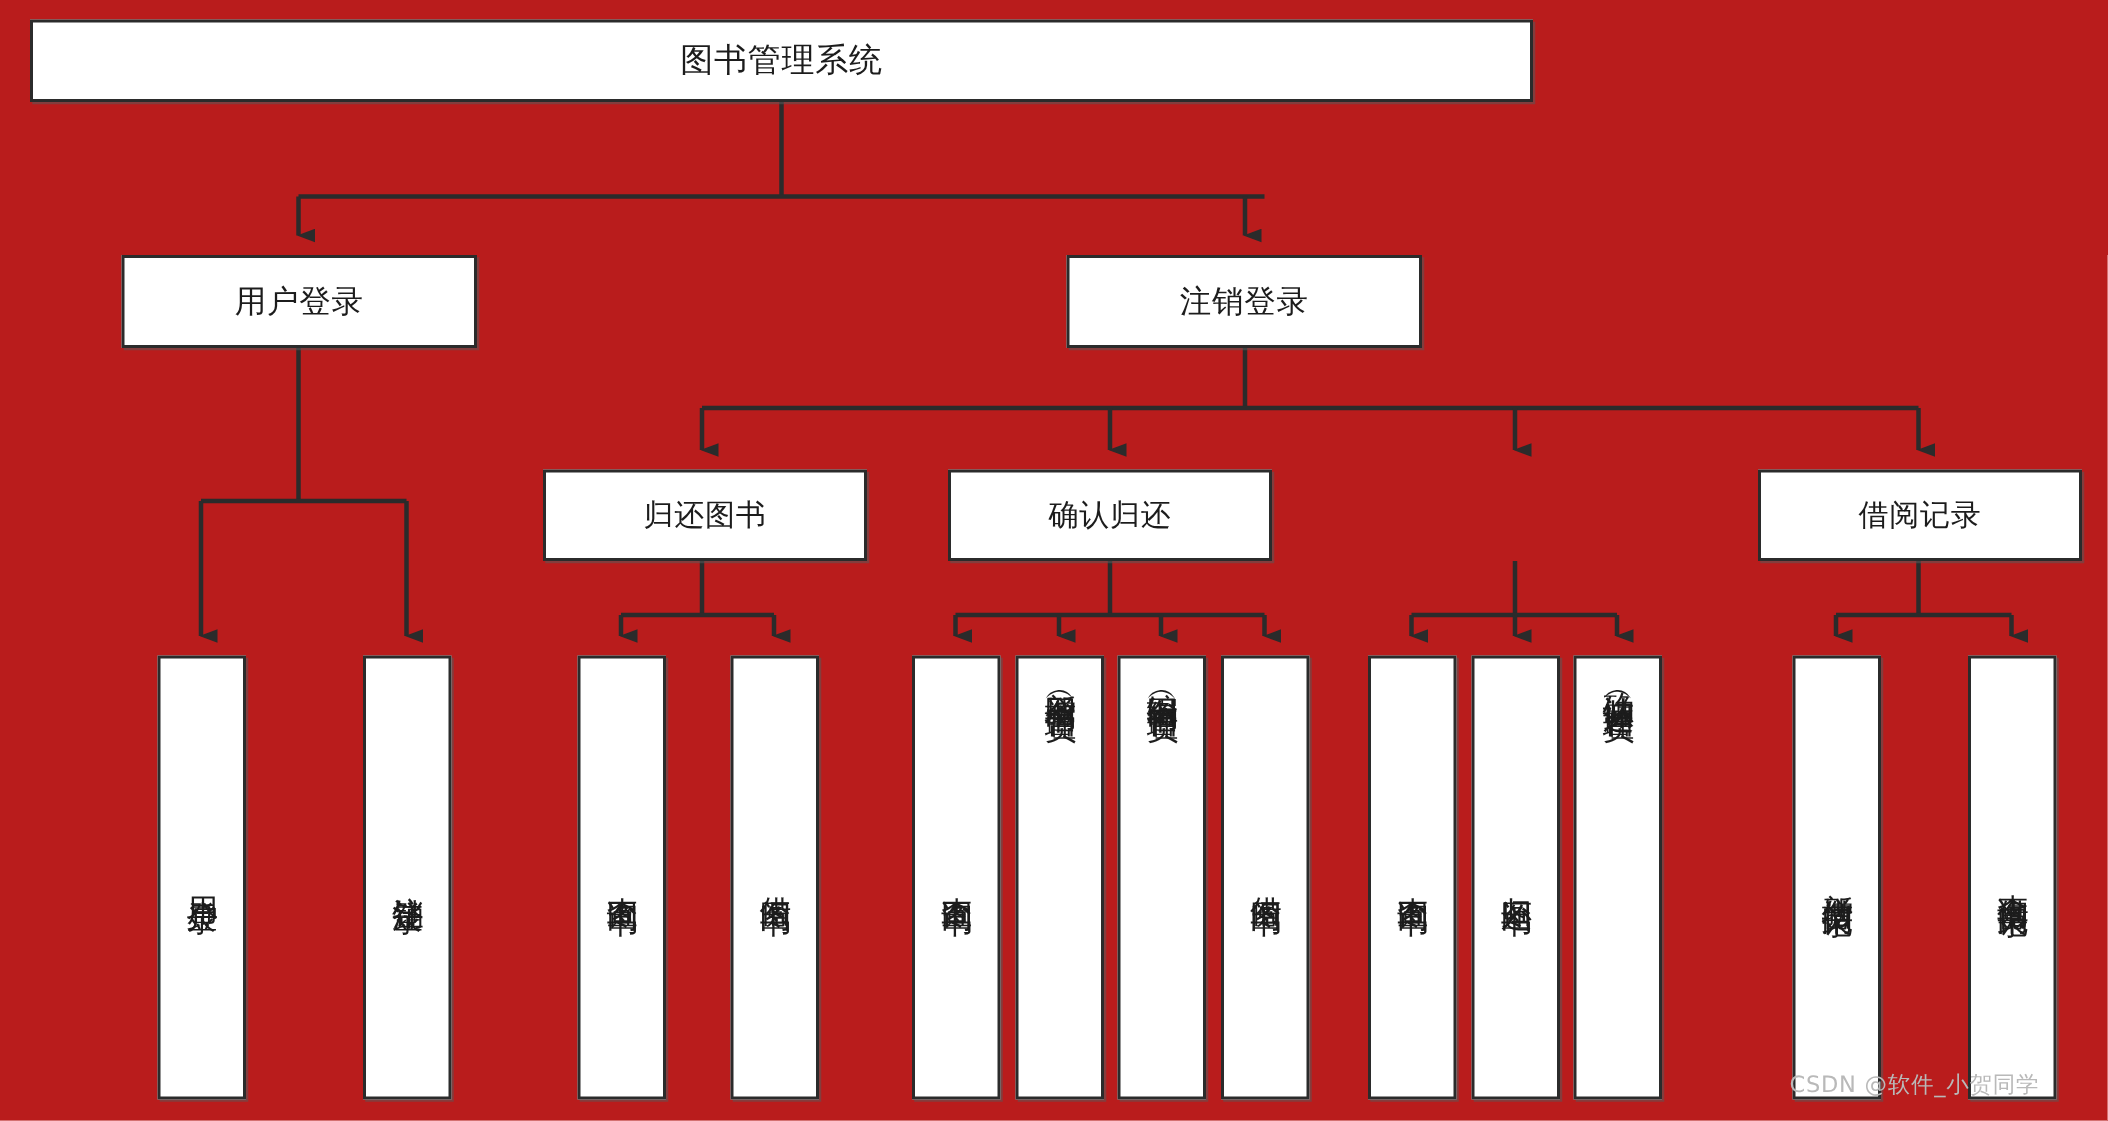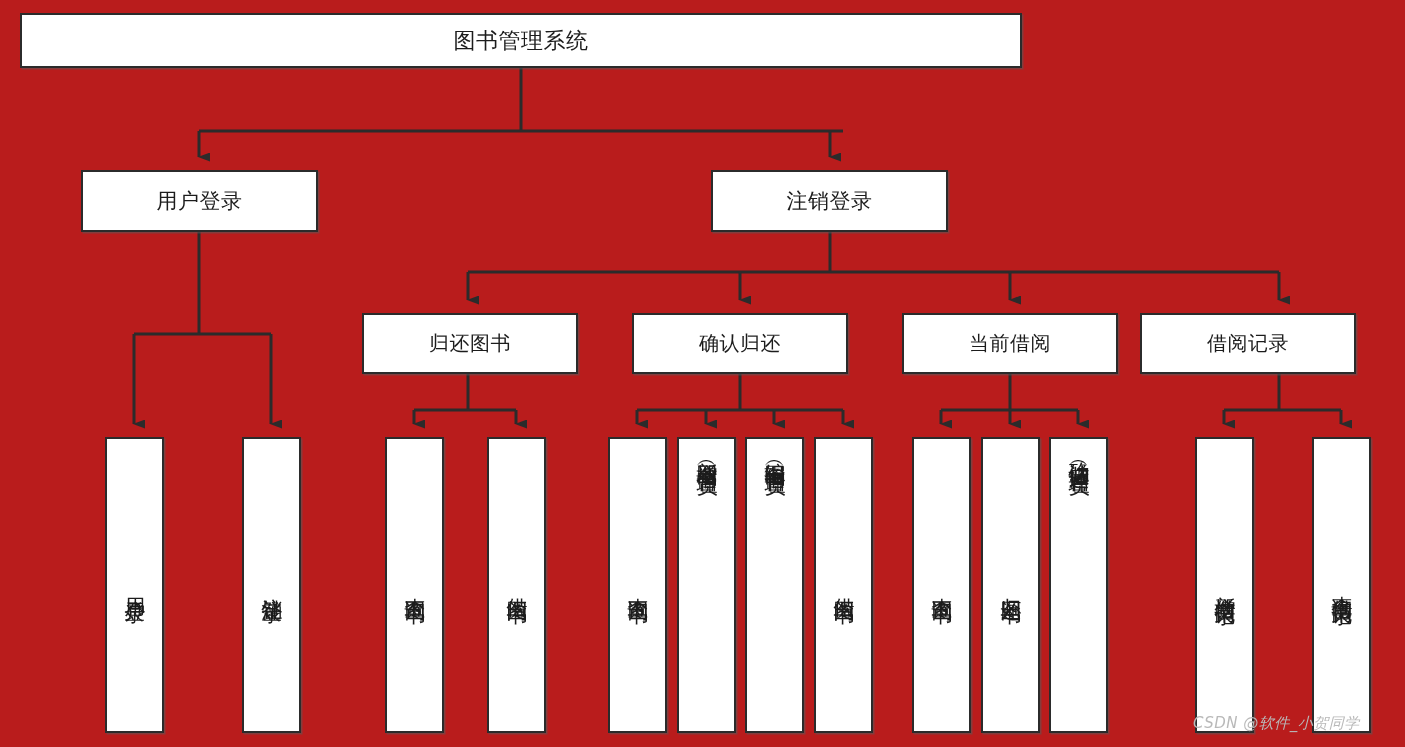--- a/index.html
+++ b/index.html
@@ -72,21 +72,20 @@
   }
   #watermark {
     position: absolute;
     left: 1193px;
     top: 714px;
     font-size: 15px;
     color: #b9b9b9;
     white-space: nowrap;
     letter-spacing: 0.5px;
     pointer-events: none;
-    font-style: italic;
   }
 </style>
 </head>
 <body>
 
 <div id="diagram-root">
 
   <svg id="flowchart-svg" viewBox="0 0 1405 747" xmlns="http://www.w3.org/2000/svg">
     <defs>
       <marker id="arrowhead" markerWidth="10" markerHeight="12" refX="4.5" refY="11" orient="auto" markerUnits="userSpaceOnUse">
@@ -147,24 +146,21 @@
   <div class="node-box node-l1" style="left:711px; top:170px; width:237px; height:62px;">
     <span class="node-label">注销登录</span>
   </div>
 
   <div class="node-box node-l2" style="left:362px; top:313px; width:216px; height:61px;">
     <span class="node-label">归还图书</span>
   </div>
   <div class="node-box node-l2" style="left:632px; top:313px; width:216px; height:61px;">
     <span class="node-label">确认归还</span>
   </div>
-  <div class="node-box node-l2" style="left:902px; top:313px; width:216px; height:61px;">
-    <span class="node-label">当前借阅</span>
-  </div>
-  <div class="node-box node-l2" style="left:1140px; top:313px; width:216px; height:61px;">
+  <div class="node-box node-l2" style="left:1172px; top:313px; width:216px; height:61px;">
     <span class="node-label">借阅记录</span>
   </div>
 
   <div class="node-box node-leaf center-text" style="left:105px; top:437px; width:59px; height:296px;">
     <span class="node-label">用户登录</span>
   </div>
   <div class="node-box node-leaf center-text" style="left:242px; top:437px; width:59px; height:296px;">
     <span class="node-label">注销登录</span>
   </div>
 

